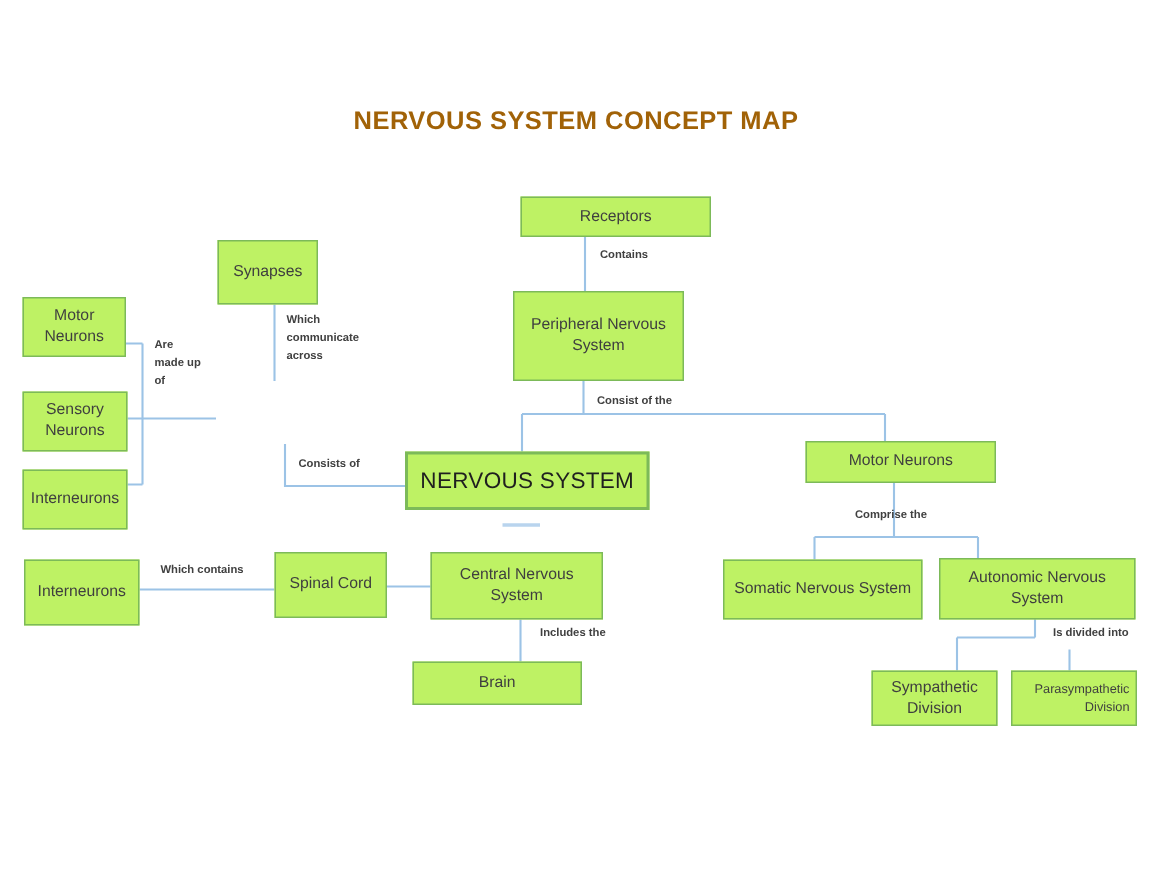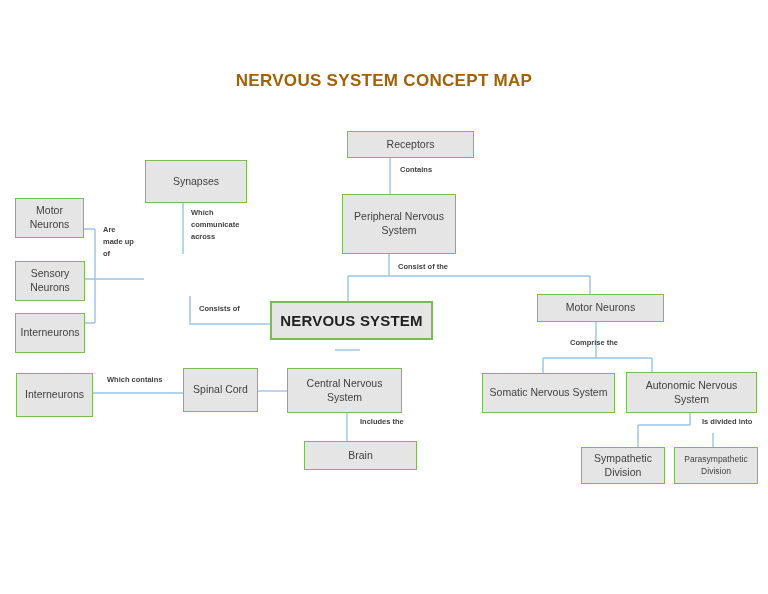--- a/index.html
+++ b/index.html
@@ -18,37 +18,37 @@
     font-weight:bold;
     letter-spacing:.3px;
     color:#a16207;
   }
   svg.wires{position:absolute;left:0;top:0;}
   svg.wires path{stroke:#9cc3e6;stroke-width:1.4;fill:none;}
   svg.wires path.dash{stroke:#b9d4ee;stroke-width:2.2;}
   .node{
     position:absolute;
     border:1.5px solid #7cba59;
-    background:#e5e5e5;
+    background:#bef264;
     display:flex;align-items:center;justify-content:center;
     text-align:center;
     font-size:10.5px;
     line-height:1.3;
     color:#3f3f3f;
     box-sizing:border-box;
     padding:1px 4px;
   }
   .node.major{
     border-width:2px;
     font-size:15px;
-    font-weight:bold;
+    font-weight:normal;
     color:#1f1f1f;
     letter-spacing:.2px;
   }
-  .node.small{font-size:8.5px;}
+  .node.small{font-size:8.5px;text-align:right;}
   .edge-label{
     position:absolute;
     font-size:7.5px;
     font-weight:600;
     color:#404040;
     line-height:1.6;
     white-space:nowrap;
   }
   .edge-label.pre{white-space:pre-line;}
 </style>
@@ -81,21 +81,21 @@
 
     <path d="M258,391 L287,391"></path>
 
     <path d="M347,413 L347,441"></path>
   </svg>
 
   <div class="node" style="left:347px;top:131px;width:127px;height:27px;">Receptors</div>
 
   <div class="node" style="left:342px;top:194px;width:114px;height:60px;">Peripheral Nervous System</div>
 
-  <div class="node" style="left:145px;top:160px;width:102px;height:43px;">Synapses</div>
+  <div class="node" style="left:145px;top:160px;width:67px;height:43px;">Synapses</div>
 
   <div class="node" style="left:15px;top:198px;width:69px;height:40px;">Motor Neurons</div>
 
   <div class="node" style="left:15px;top:261px;width:70px;height:40px;">Sensory Neurons</div>
 
   <div class="node" style="left:15px;top:313px;width:70px;height:40px;">Interneurons</div>
 
 
   <div class="node major" style="left:270px;top:301px;width:163px;height:39px;">NERVOUS SYSTEM</div>
 
@@ -108,21 +108,21 @@
   <div class="node" style="left:626px;top:372px;width:131px;height:41px;">Autonomic Nervous System</div>
 
   <div class="node small" style="left:674px;top:447px;width:84px;height:37px;">Parasympathetic Division</div>
 
   <div class="node" style="left:16px;top:373px;width:77px;height:44px;">Interneurons</div>
 
   <div class="node" style="left:183px;top:368px;width:75px;height:44px;">Spinal Cord</div>
 
   <div class="node" style="left:287px;top:368px;width:115px;height:45px;">Central Nervous System</div>
 
-  <div class="node" style="left:304px;top:441px;width:113px;height:29px;">Brain</div>
+  <div class="node" style="left:275px;top:441px;width:113px;height:29px;">Brain</div>
 
   <div class="edge-label" style="left:400px;top:164px;">Contains</div>
 
   <div class="edge-label" style="left:398px;top:261px;">Consist of the</div>
 
   <div class="edge-label" style="left:570px;top:337px;">Comprise the</div>
 
   <div class="edge-label" style="left:702px;top:416px;">Is divided into</div>
 
   <div class="edge-label" style="left:199px;top:303px;">Consists of</div>

